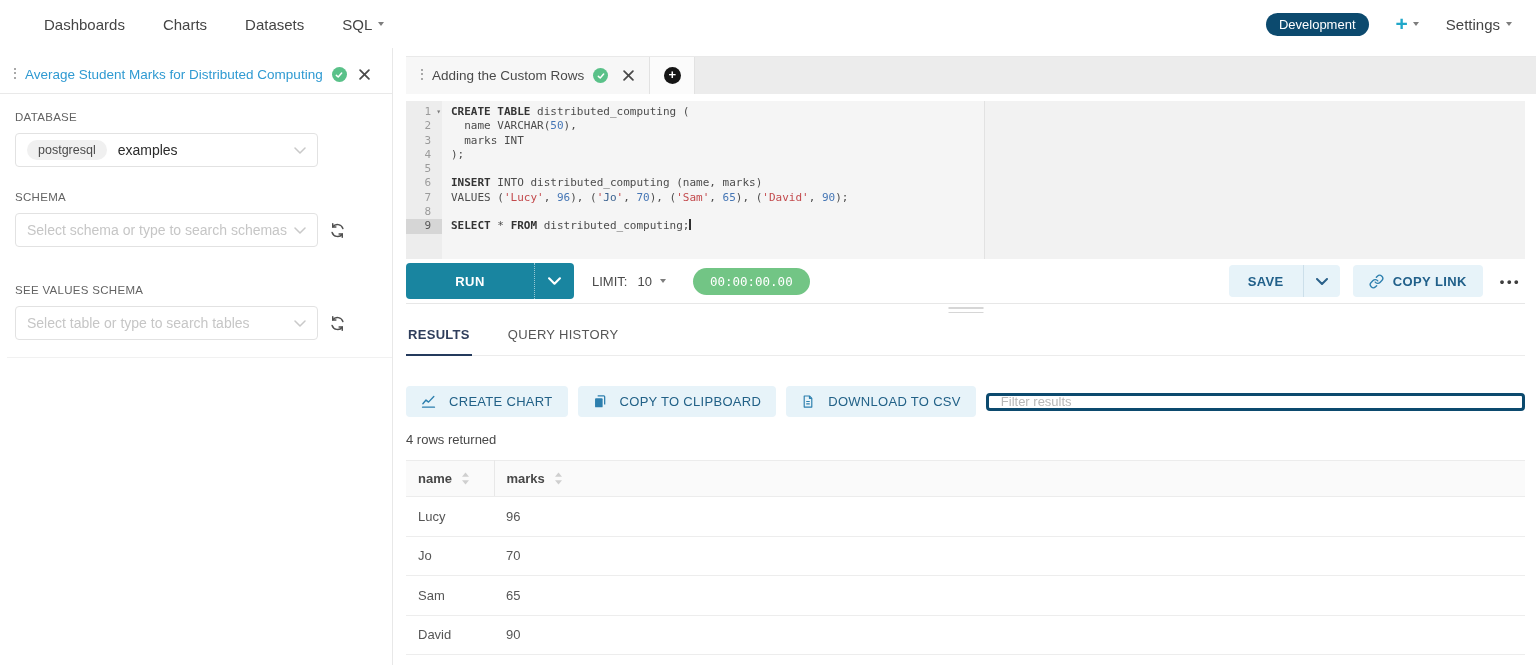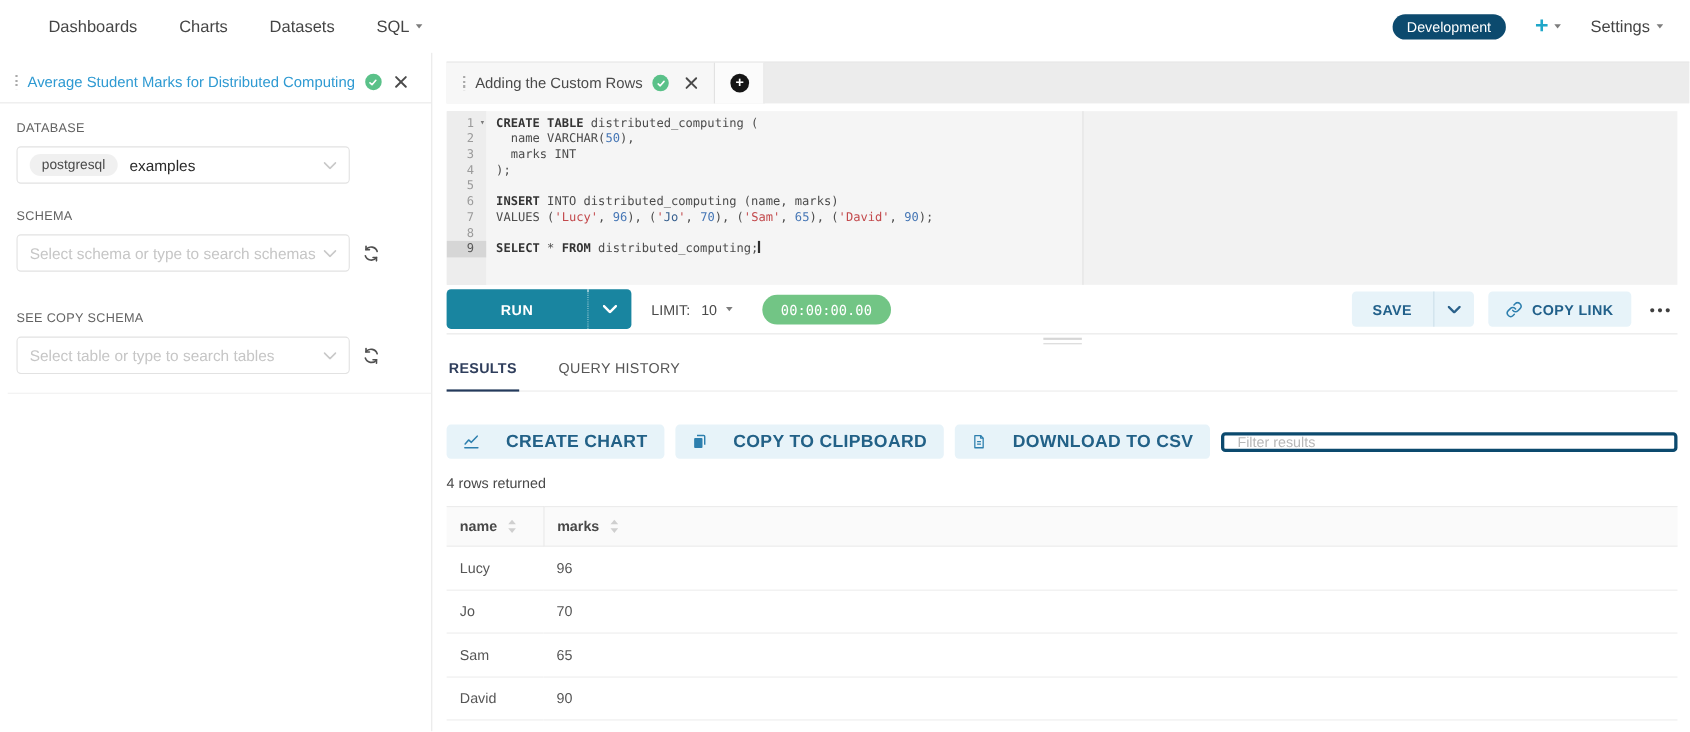--- a/index.html
+++ b/index.html
@@ -86,21 +86,21 @@
   
   .pane-divider { margin-top:4px; border-top:1px solid #e7e7e7; height:10px; position:relative; }
   .drag-handle { position:absolute; left:50%; transform:translateX(-50%); top:3px; display:flex; flex-direction:column; gap:3px; cursor:row-resize; }
   .drag-handle div { width:35px; height:1.5px; background:#d6d6d6; }
   .result-tabs { display:flex; gap:34px; margin-top:6px; border-bottom:1px solid #ececec; }
   .rtab { padding:8px 2px 12px 2px; font-size:13px; letter-spacing:0.3px; color:#565656; cursor:pointer; }
   .rtab.active { color:#2f3e5c; font-weight:bold; border-bottom:2px solid #243a5c; margin-bottom:-1px; }
 
   
   .actions-row { display:flex; align-items:center; gap:10px; margin-top:30px; }
-  .action-btn { height:31px; display:flex; align-items:center; gap:24px; padding:0 15px; background:#e7f3f9; border:none; border-radius:4px; color:#226187; font-family:"Liberation Sans", sans-serif; font-weight:bold; font-size:16px; letter-spacing:0.3px; cursor:pointer; white-space:nowrap; }
+  .action-btn { height:31px; display:flex; align-items:center; gap:13px; padding:0 15px; background:#e7f3f9; border:none; border-radius:4px; color:#226187; font-family:"Liberation Sans", sans-serif; font-weight:normal; font-size:13px; letter-spacing:0.3px; cursor:pointer; white-space:nowrap; }
   .filter-input { flex:1; height:18px; border:3px solid #0c4a6e; border-radius:4px; padding:0 12px; font-size:13px; color:#444; outline:none; font-family:"Liberation Sans", sans-serif; }
   .filter-input::placeholder { color:#b8b8b8; }
   .row-count { margin-top:15px; font-size:13px; color:#484848; }
 
   
   .results-table { width:100%; border-collapse:collapse; margin-top:13px; }
   .results-table th { background:#fafafa; border-top:1px solid #ececec; border-bottom:1px solid #ececec; height:36px; text-align:left; padding:0 12px; font-size:13px; color:#484848; cursor:pointer; }
   .results-table th.col-name { width:88px; border-right:1px solid #e8e8e8; }
   .th-inner { display:flex; align-items:center; gap:9px; }
   .results-table td { height:39.5px; padding:0 12px; border-bottom:1px solid #ededed; font-size:13px; color:#565656; }
@@ -175,21 +175,21 @@
         <span class="refresh-btn">
           <svg width="17" height="17" viewBox="0 0 24 24" fill="none" stroke="#4f4f4f" stroke-width="2.1" stroke-linecap="round">
             <path d="M19.6 9.2 A 8.2 8.2 0 0 0 5.3 6.8"></path>
             <path d="M4.4 14.8 A 8.2 8.2 0 0 0 18.7 17.2"></path>
             <path d="M5.3 2.6 V 7 H 9.7"></path>
             <path d="M18.7 21.4 V 17 H 14.3"></path>
           </svg>
         </span>
       </div>
 
-      <div class="field-label gap-table">SEE COPY SCHEMA</div>
+      <div class="field-label gap-table">SEE VALUES SCHEMA</div>
       <div class="field-row">
         <div class="select">
           <span class="sel-placeholder">Select table or type to search tables</span>
           <span class="sel-chevron">
             <svg width="12" height="7" viewBox="0 0 12 7">
                 <path d="M1 1l5 5 5-5" fill="none" stroke="currentColor" stroke-width="1.5" stroke-linecap="round" stroke-linejoin="round"></path>
               </svg>
           </span>
         </div>
         <span class="refresh-btn">

